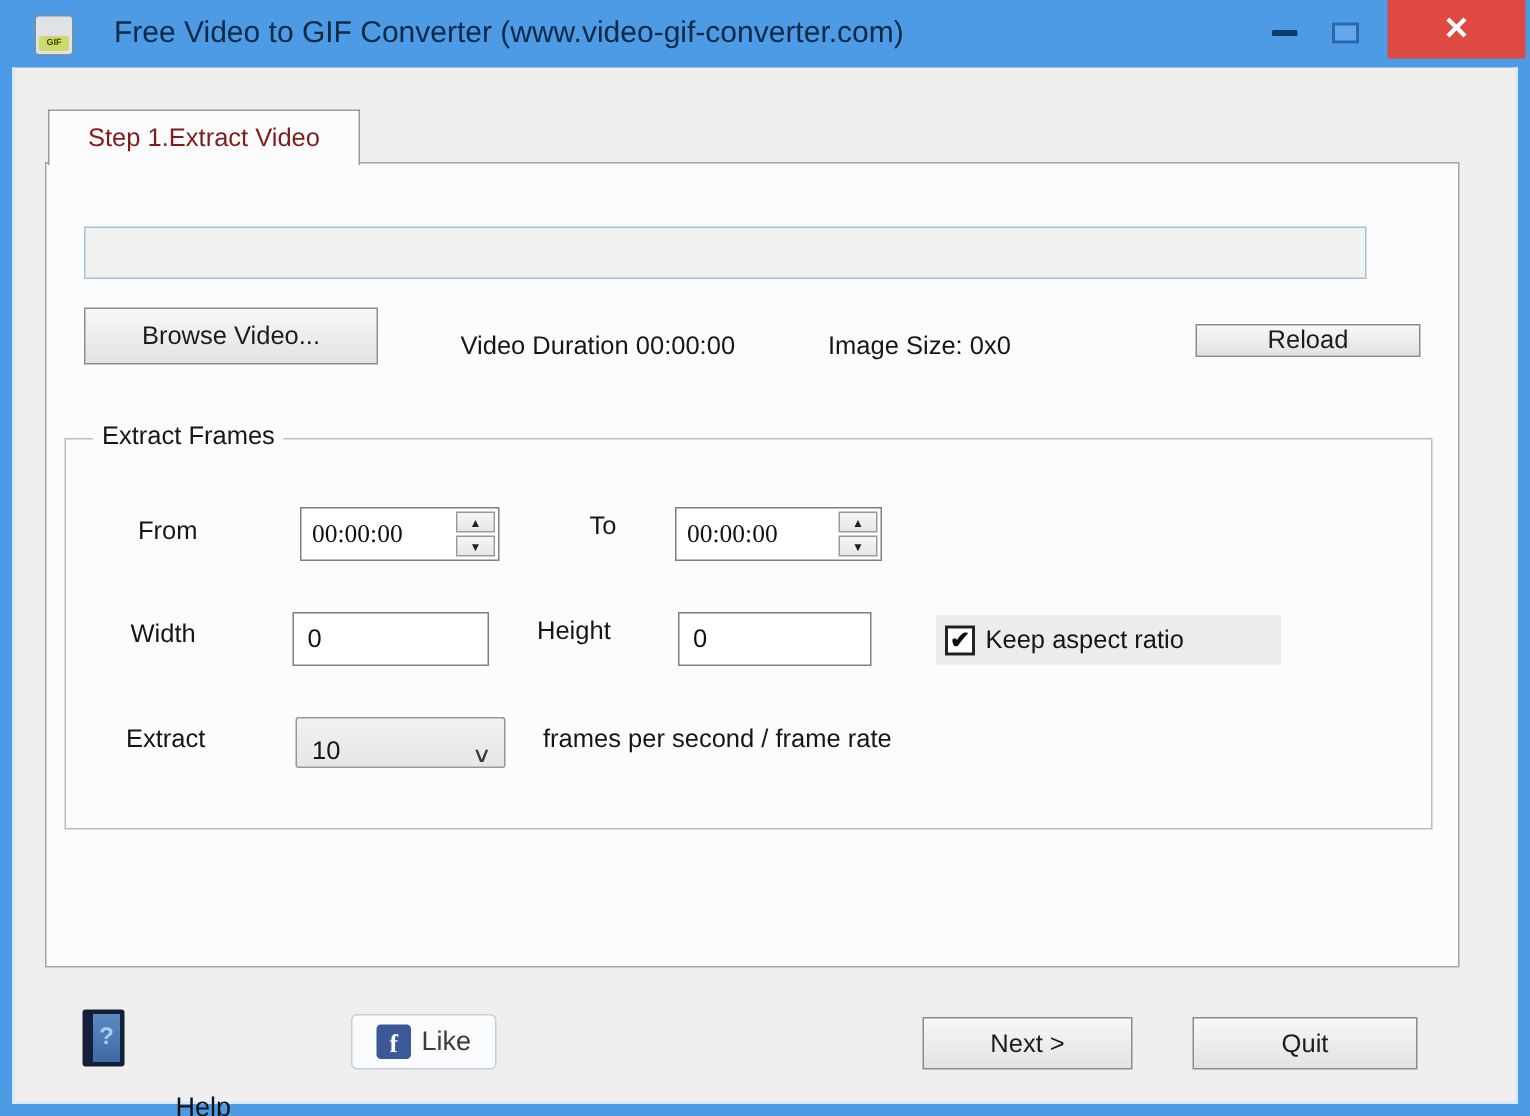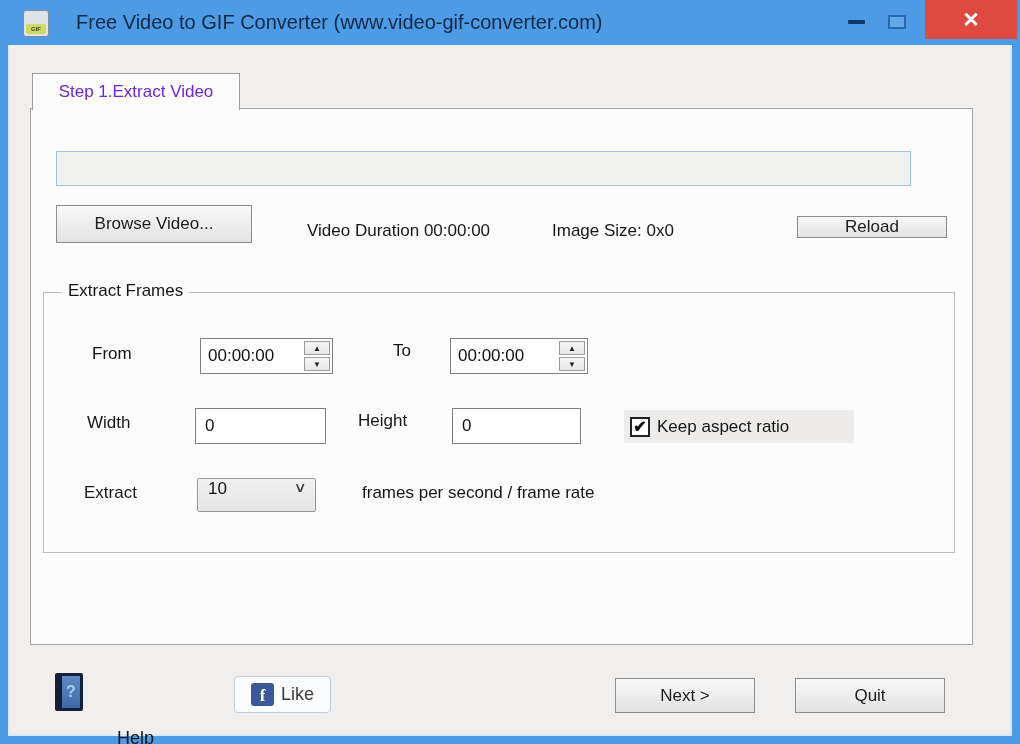--- a/index.html
+++ b/index.html
@@ -32,21 +32,21 @@
     left:925px; top:0; width:92px; height:39px; background:#de4942;
     color:#ffffff; font-size:21px; font-weight:bold;
   }
   
   #content {
     position:absolute; left:8px; top:45px; width:1004px; height:691px;
     background:#f0efed; border:2px solid #d9ebfb; border-top:none;
   }
   
   .tab { position:absolute; border:1px solid #9c9c9c; border-bottom:none;
-         display:flex; align-items:center; justify-content:center; font-size:17px; color:#6d28d9; }
+         display:flex; align-items:center; justify-content:center; font-size:17px; color:#7f1d1d; }
   #tab-step1 { left:32px; top:73px; width:208px; height:37px; background:#fcfcfc; z-index:3; }
   #tab-step2 { left:240px; top:81px; width:184px; height:27px; background:#f2f1ef; z-index:1; }
   
   #panel {
     position:absolute; left:30px; top:108px; width:943px; height:537px;
     background:#fcfcfc; border:1px solid #a5a5a5; z-index:2;
   }
   #file-path {
     position:absolute; left:25px; top:42px; width:855px; height:35px;
     background:#f1f1f0; border:1px solid #a3c2dc; font-size:17px; padding:0 8px; color:#1b1b1b; outline:none;
@@ -75,44 +75,44 @@
   #width-label { left:43px; top:120px; }
   #height-label { left:314px; top:118px; }
   #extract-label { left:40px; top:190px; }
   .spin-field {
     position:absolute; height:36px; background:#ffffff; border:1px solid #7f7f7f;
     display:flex; align-items:stretch;
   }
   #from-spinner { left:156px; top:45px; width:133px; }
   #to-spinner { left:406px; top:45px; width:138px; }
   .spin-value { flex:1; border:none; outline:none; font-size:17px; padding-left:7px;
-                font-family:Liberation Sans, sans-serif; color:#111; background:transparent; width:50px; }
+                font-family:Liberation Serif, serif; color:#111; background:transparent; width:50px; }
   .spin-btns { width:30px; display:flex; flex-direction:column; padding:2px; gap:2px; }
   .spin-btn { flex:1; border:1px solid #9a9a9a; background:linear-gradient(#f6f6f6,#e7e7e7);
               font-size:8px; color:#222; display:flex; align-items:center; justify-content:center; }
   .text-input {
     position:absolute; height:36px; background:#ffffff; border:1px solid #7f7f7f;
     font-size:17px; padding:0 9px; outline:none; font-family:"Liberation Sans", sans-serif; color:#111;
   }
   #width-input { left:151px; top:115px; width:131px; }
   #height-input { left:408px; top:115px; width:129px; }
   #aspect-strip {
     position:absolute; left:580px; top:117px; width:230px; height:33px;
     background:#edecea; display:flex; align-items:center;
   }
   #aspect-checkbox {
     width:20px; height:20px; margin-left:6px; background:#ffffff; border:2px solid #222222;
     display:flex; align-items:center; justify-content:center;
     font-size:16px; font-weight:bold; color:#0d0d0d;
   }
   #aspect-label { margin-left:7px; font-size:17px; color:#161616; }
   #fps-dropdown {
-    position:absolute; left:153px; top:185px; width:119px; height:34px;
+    position:absolute; left:153px; top:185px; width:140px; height:34px;
     background:linear-gradient(#f1f1f1,#e6e6e6); border:1px solid #979797; border-radius:2px;
-    display:flex; align-items:flex-start; padding:0 10px; font-size:17px; color:#141414;
+    display:flex; align-items:flex-end; padding:0 10px; font-size:17px; color:#141414;
   }
   #fps-chevron { margin-left:auto; font-size:14px; color:#3c3c3c; transform:scaleX(1.3); }
   #fps-suffix { position:absolute; left:318px; top:190px; font-size:17px; color:#161616; }
   
   #help-book {
     position:absolute; left:55px; top:673px; width:28px; height:38px;
     background:#141f38; border-radius:2px;
   }
   #help-book .page {
     position:absolute; right:3px; top:3px; bottom:3px; width:18px;

